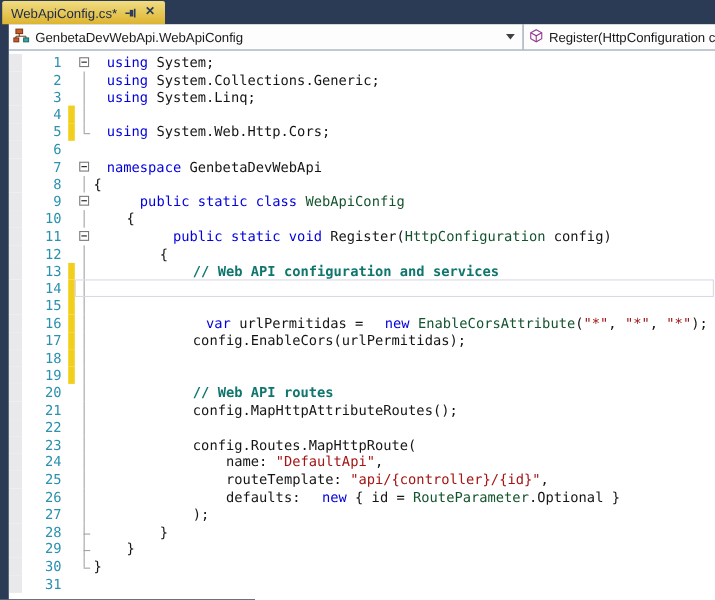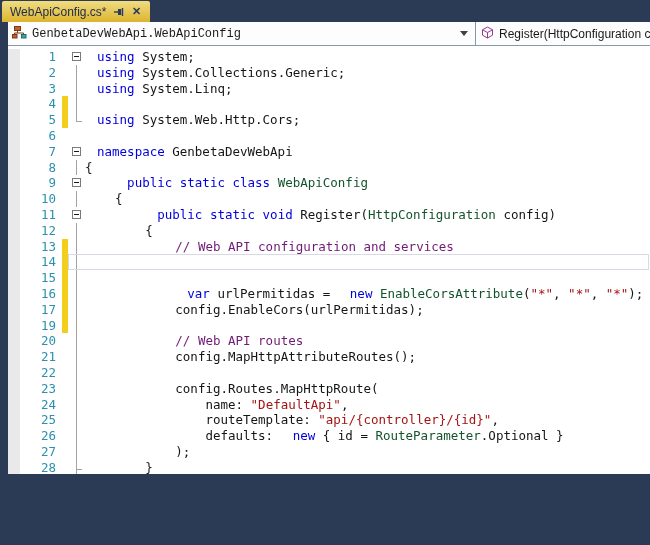--- a/index.html
+++ b/index.html
@@ -1,32 +1,32 @@
 <!DOCTYPE html>
 <html><head>
 <meta charset="utf-8">
 <style>
   html,body{margin:0;padding:0;background:#2C3B55;}
-  .window{position:relative;width:650px;height:474px;background:#2C3B55;overflow:hidden;
+  .window{position:relative;width:650px;height:545px;background:#2C3B55;overflow:hidden;
           font-family:"Liberation Sans",sans-serif;}
 
   
   .tabstrip{position:absolute;top:0;left:0;right:0;height:22px;background:#2C3B55;}
   .tab{position:absolute;left:2px;top:1px;height:21px;display:flex;align-items:center;
        gap:6px;padding:0 7px 0 8px;background:linear-gradient(#F0DC82,#DDB42F);
        border-radius:2px 2px 0 0;color:#1B2A4E;font-size:12px;}
   .tab-title{white-space:nowrap;}
   .tab .icon{display:inline-flex;align-items:center;justify-content:center;width:12px;height:12px;}
   .close-x{font-size:11px;font-weight:bold;color:#2B3B5E;line-height:1;}
 
   
   .navbar{position:absolute;top:22px;left:8px;right:0;height:23px;background:#FDFDFD;
           border-bottom:1px solid #8798AC;display:flex;align-items:stretch;}
   .dropdown{display:flex;align-items:center;gap:5px;font-size:12px;color:#1A1A1A;overflow:hidden;}
-  .dd-left{flex:0 0 463px;padding-left:4px;font-family:Liberation Mono, monospace;}
+  .dd-left{flex:0 0 463px;padding-left:4px;}
   .dd-left .dd-text{flex:1;white-space:nowrap;overflow:hidden;}
   .dd-arrow{width:0;height:0;border-left:4px solid transparent;border-right:4px solid transparent;
             border-top:5px solid #404040;margin-right:7px;}
   .navsep{flex:0 0 1px;background:#8798AC;}
   .dd-right{flex:1;padding-left:5px;white-space:nowrap;}
 
   
   .editor{position:absolute;top:46px;left:8px;right:0;bottom:0;background:#FFFFFF;
           overflow:hidden;padding-top:3px;
           font-family:"DejaVu Sans Mono",monospace;font-size:12.5px;}
@@ -38,21 +38,21 @@
   .fold{flex:0 0 17px;position:relative;}
   .fold.v::before,.fold.cornerv::before{content:"";position:absolute;left:8px;top:0;bottom:0;width:1px;background:#A3A3A3;}
   .fold.corner::before{content:"";position:absolute;left:8px;top:0;height:58%;width:1px;background:#A3A3A3;}
   .fold.corner::after,.fold.cornerv::after{content:"";position:absolute;left:8px;top:58%;width:6px;height:1px;background:#A3A3A3;}
   .fold.box::before{content:"";position:absolute;left:4px;top:50%;margin-top:-5px;width:9px;height:9px;
                     box-sizing:border-box;border:1px solid #7A7A7A;background:#FFF;}
   .fold.box::after{content:"";position:absolute;left:6px;top:calc(50% - 1px);width:5px;height:1px;background:#1A1A1A;}
   .code{flex:1;white-space:pre;color:#151515;}
   .tok-k{color:#0101DD;margin-left:12px;}
   .tok-t{color:#14532d;}
-  .tok-c{color:#701a75;}
+  .tok-c{color:#0f766e;font-weight:bold;}
   .tok-s{color:#A31515;}
   .tok-p{color:#151515;text-align:center;}
   .curbox{position:absolute;left:60px;right:1px;top:0;bottom:0;border:1px solid #D9D9E6;pointer-events:none;}
 </style>
 </head>
 <body>
 
 <div class="window">
 
   <div class="tabstrip">
@@ -220,20 +220,27 @@
         </div>
         <div class="row">
           <span class="gutter"></span>
           <span class="ln">17</span>
           <span class="bar changed"></span>
           <span class="fold v"></span>
           <span class="code"><span class="tok-p">            config.EnableCors(urlPermitidas);</span></span>
         </div>
         <div class="row">
           <span class="gutter"></span>
+          <span class="ln">18</span>
+          <span class="bar changed"></span>
+          <span class="fold v"></span>
+          <span class="code"></span>
+        </div>
+        <div class="row">
+          <span class="gutter"></span>
           <span class="ln">19</span>
           <span class="bar changed"></span>
           <span class="fold v"></span>
           <span class="code"></span>
         </div>
         <div class="row">
           <span class="gutter"></span>
           <span class="ln">20</span>
           <span class="bar"></span>
           <span class="fold v"></span>

